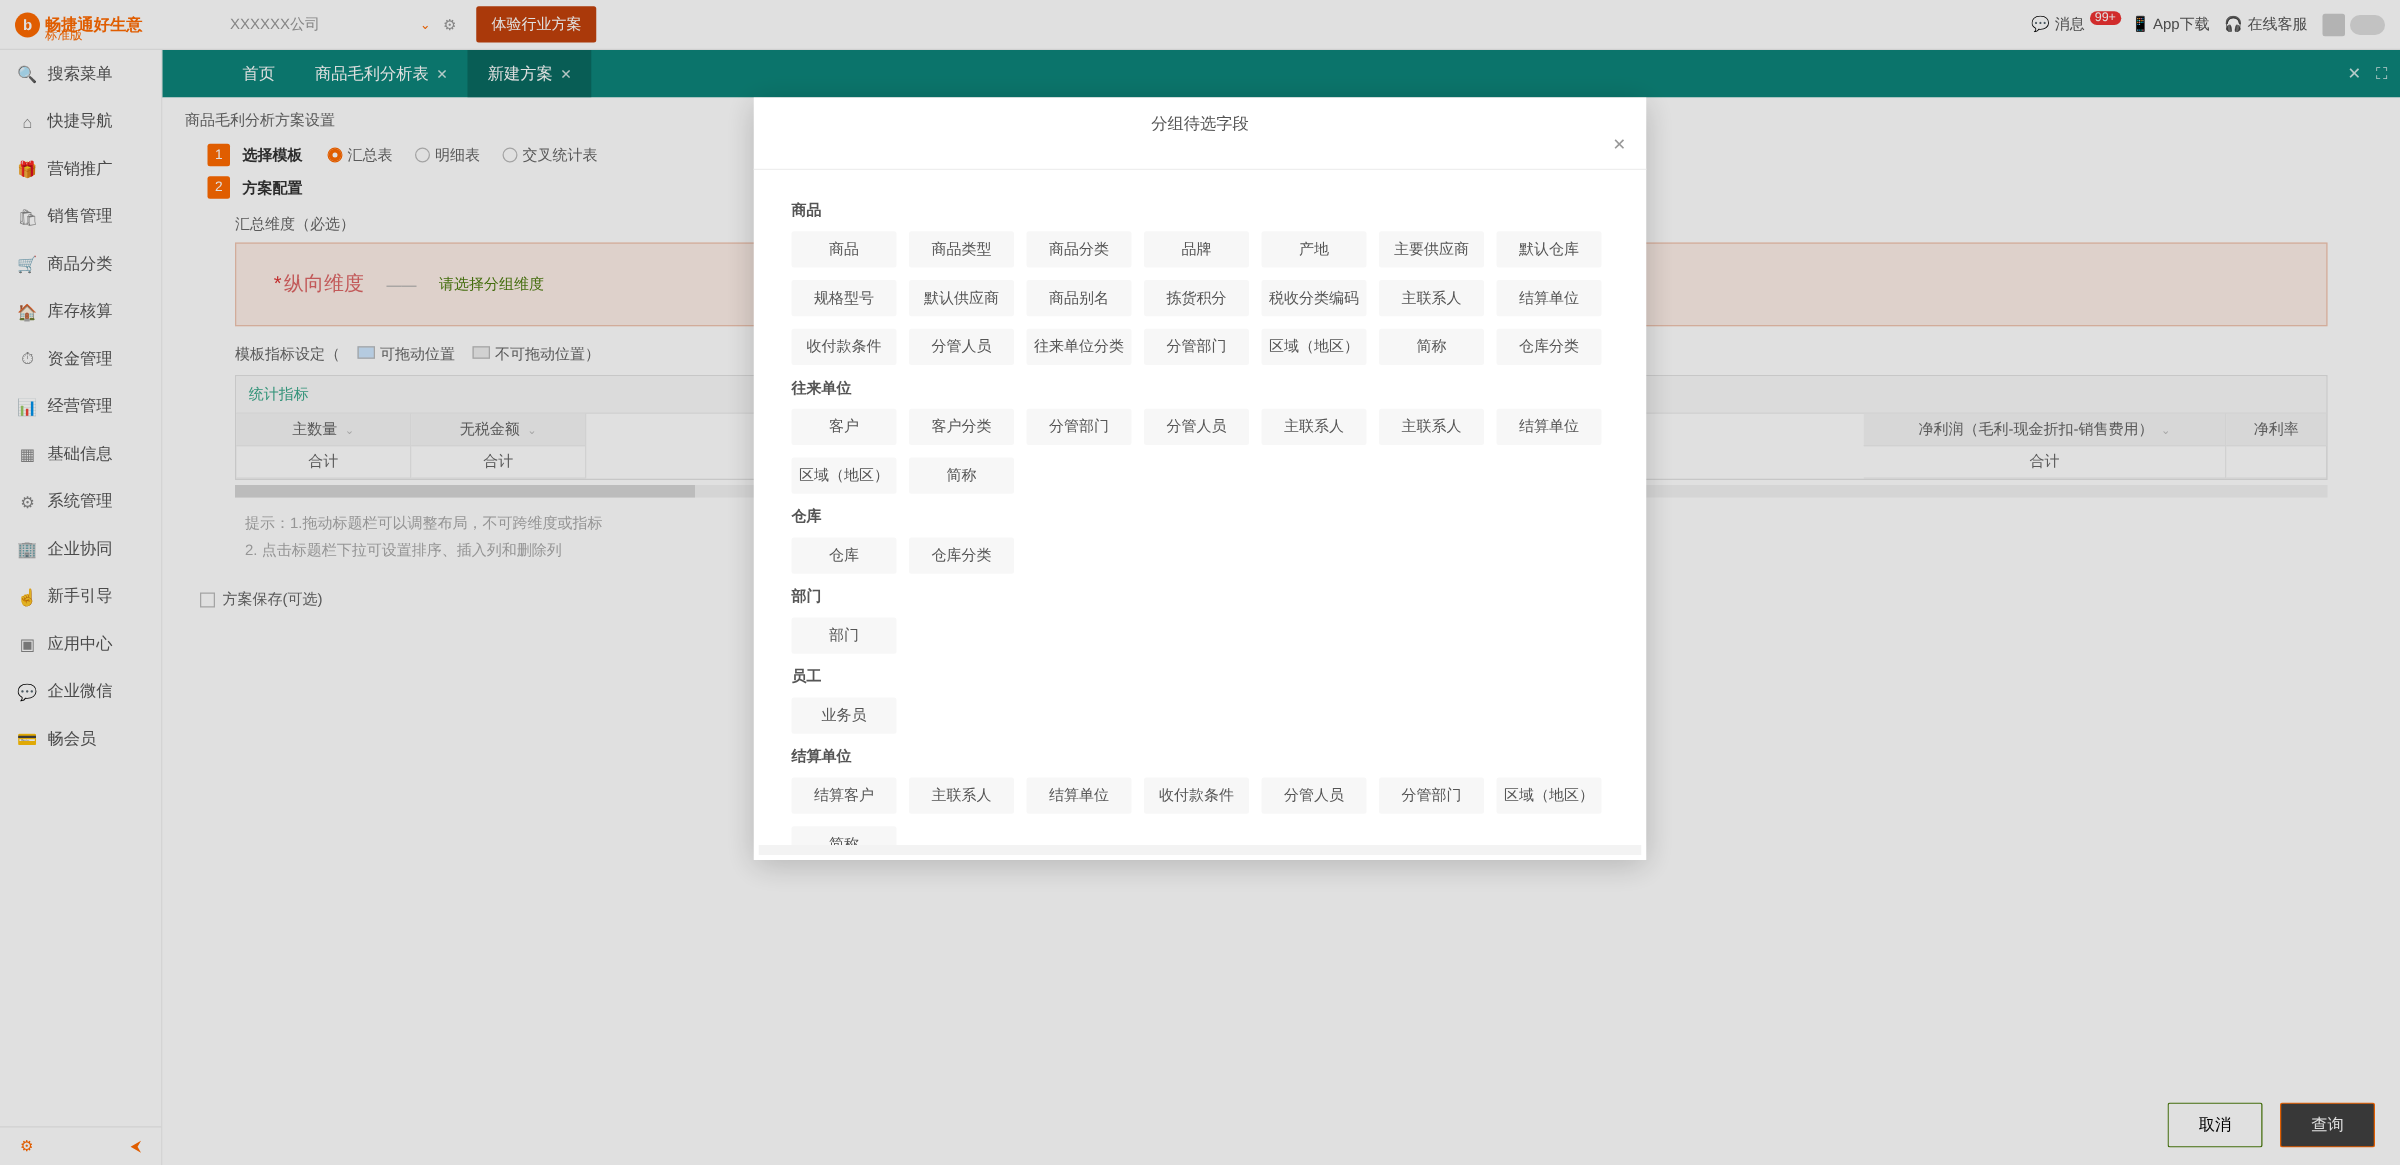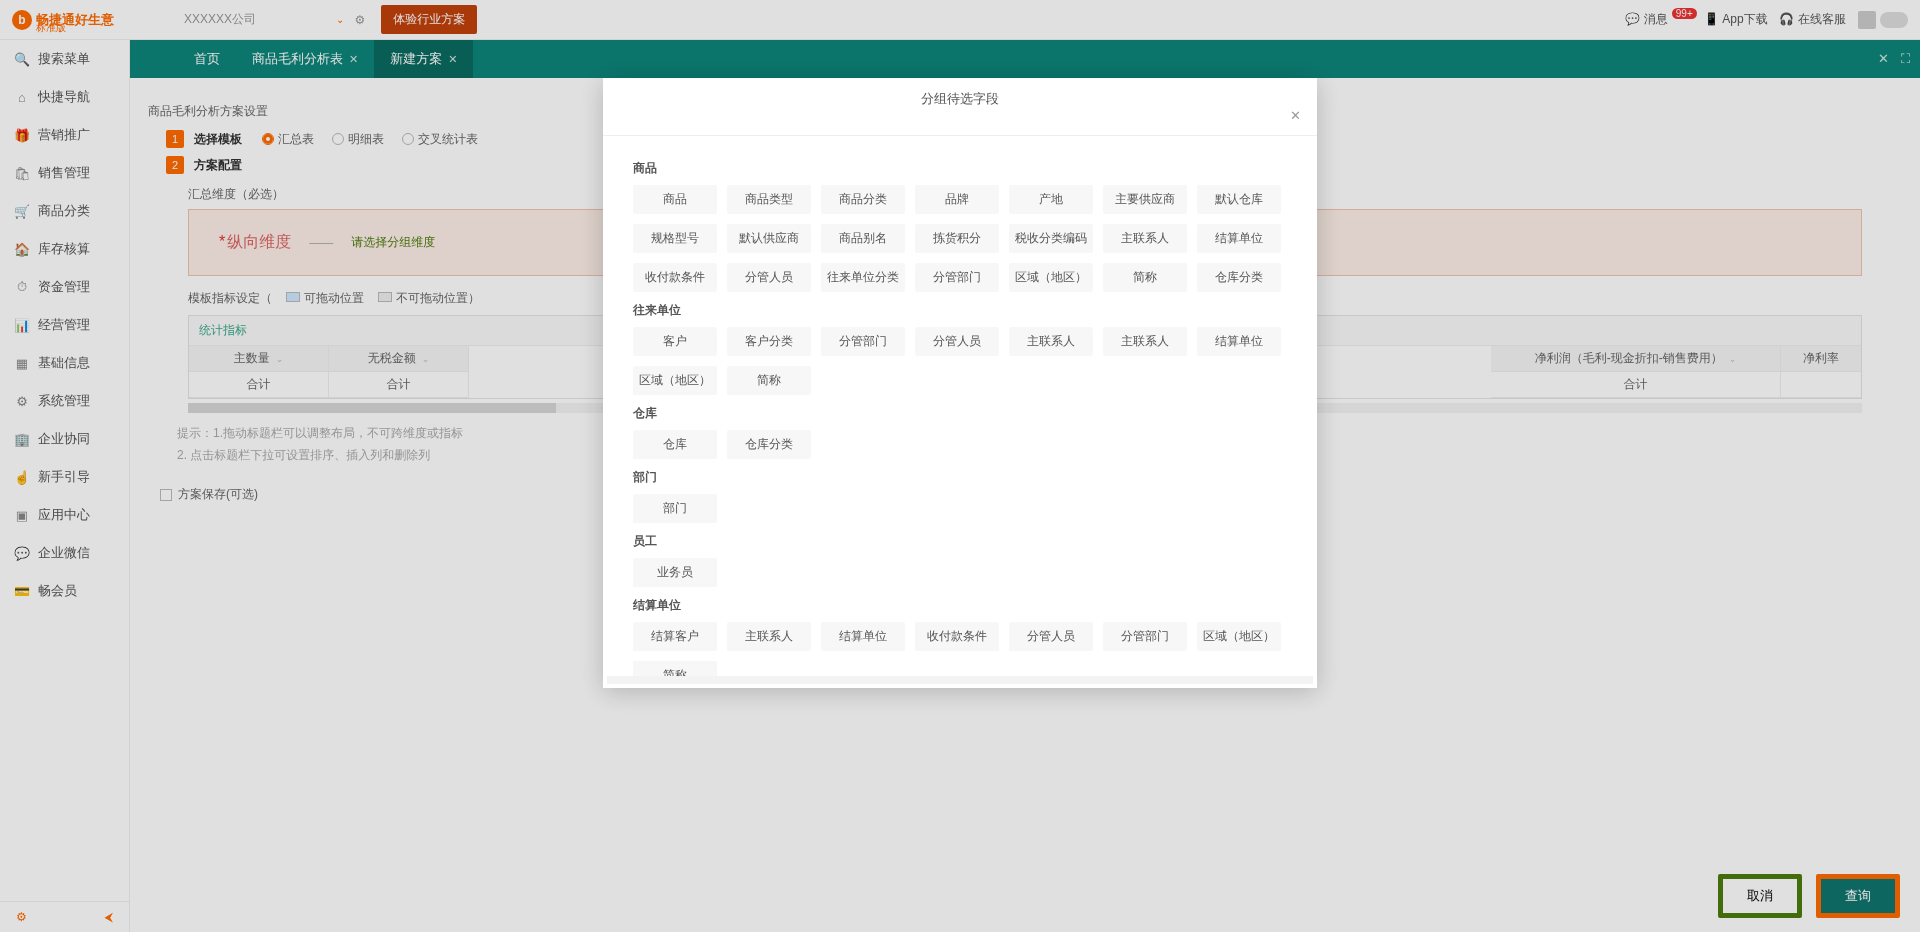--- a/index.html
+++ b/index.html
@@ -28,21 +28,21 @@
 .side-item .ic { width:16px; text-align:center; color:#888;}
 .side-bottom { margin-top:auto; display:flex; justify-content:space-between; padding:8px 16px; border-top:1px solid #eee; color:#ff6a00;}
 
 .main { flex:1; display:flex; flex-direction:column; background:#f7f7f7;}
 .tabbar { height:38px; background:#0d857a; display:flex; align-items:center; color:#fff; font-size:13px; }
 .tab { padding:0 16px; height:38px; display:flex; align-items:center; gap:6px; cursor:pointer;}
 .tab.active { background:#0a6a61;}
 .tab .x { font-size:11px; opacity:.8;}
 .tab-icons-right{margin-left:auto; display:flex; gap:12px; padding-right:10px; opacity:.8;}
 
-.content { flex:1; padding:25px 18px; overflow:auto; background:#fff; position:relative;}
+.content { flex:1; padding:10px 18px; overflow:auto; background:#fff; position:relative;}
 .crumb { color:#666; font-size:12px; margin-bottom:10px;}
 .step-row { display:flex; align-items:center; gap:10px; margin:8px 0 8px 18px;}
 .step-num { background:#ff6a00; color:#fff; width:18px; height:18px; display:flex; align-items:center; justify-content:center; font-size:11px; border-radius:2px;}
 .step-label { font-weight:bold; font-size:12px;}
 .radio-group { display:flex; gap:18px; margin-left:10px; color:#666; font-size:12px;}
 .radio { display:flex; align-items:center; gap:4px;}
 .radio .dot{ width:12px;height:12px;border:1px solid #bbb;border-radius:50%;display:inline-block;}
 .radio.sel .dot{ border-color:#ff6a00; box-shadow:inset 0 0 0 3px #ff6a00;}
 
 .sect-label { color:#666; margin:12px 0 6px 40px; font-size:12px;}
@@ -62,27 +62,27 @@
 .grid-cols { display:flex;}
 .gcol { flex:0 0 140px; border-right:1px solid #eee;}
 .gcol.last{flex:0 0 80px;border-right:none;}
 .gcol.wide{flex:0 0 290px;}
 .gcell { padding:6px 10px; font-size:12px; text-align:center; color:#666; border-bottom:1px solid #eee; display:flex; align-items:center; justify-content:center; gap:6px; height:26px;}
 .gcell.hd{background:#f5f5f5;}
 .chev{font-size:9px;color:#bbb;}
 .hscroll { height:10px; background:#f3f3f3; margin:4px 40px 10px 40px; position:relative;}
 .hscroll .thumb{position:absolute;left:0;top:0;height:10px;width:22%;background:#d6d6d6;}
 
-.hints { color:#aaa; font-size:12px; margin:6px 29px; line-height:1.8;}
+.hints { color:#aaa; font-size:12px; margin:6px 48px; line-height:1.8;}
 .save-row { margin:20px 0 0 12px; display:flex; align-items:center; gap:6px; color:#666; font-size:12px;}
 .cb{width:12px;height:12px;border:1px solid #bbb;display:inline-block;}
 
 .bottom-bar { position:fixed; bottom:14px; right:20px; display:flex; gap:14px;}
-.btn { padding:8px 24px; font-size:13px; border-radius:2px; cursor:pointer; border:5px solid #4d7c0f; background:#fff;}
-.btn.primary{ background:#0f766e; color:#fff; border-color:#ff6a00;}
+.btn { padding:8px 24px; font-size:13px; border-radius:2px; cursor:pointer; border:1px solid #4d7c0f; background:#fff;}
+.btn.primary{ background:#404040; color:#fff; border-color:#ff6a00;}
 
 
 .mask { position:fixed; inset:0; background:rgba(0,0,0,.12); display:flex; align-items:flex-start; justify-content:center;}
 .modal { width:714px; background:#fff; margin-top:78px; box-shadow:0 4px 24px rgba(0,0,0,.2); display:flex; flex-direction:column; max-height:610px;}
 .modal-hd { padding:12px 16px; display:flex; align-items:center; border-bottom:1px solid #eee; font-size:13px; color:#555;flex-direction:column;}
 .modal-hd .close{margin-left:auto; cursor:pointer; color:#999;}
 .modal-bd { padding:14px 20px 14px 30px; overflow-y:auto; flex:1;}
 .grp-title { font-size:12px; color:#555; margin:10px 0 8px; font-weight:bold;}
 .chip-row { display:flex; flex-wrap:wrap; gap:10px;}
 .chip { width:84px; text-align:center; padding:6px 0; background:#f7f7f7; color:#555; font-size:12px; border-radius:2px; cursor:pointer;}

